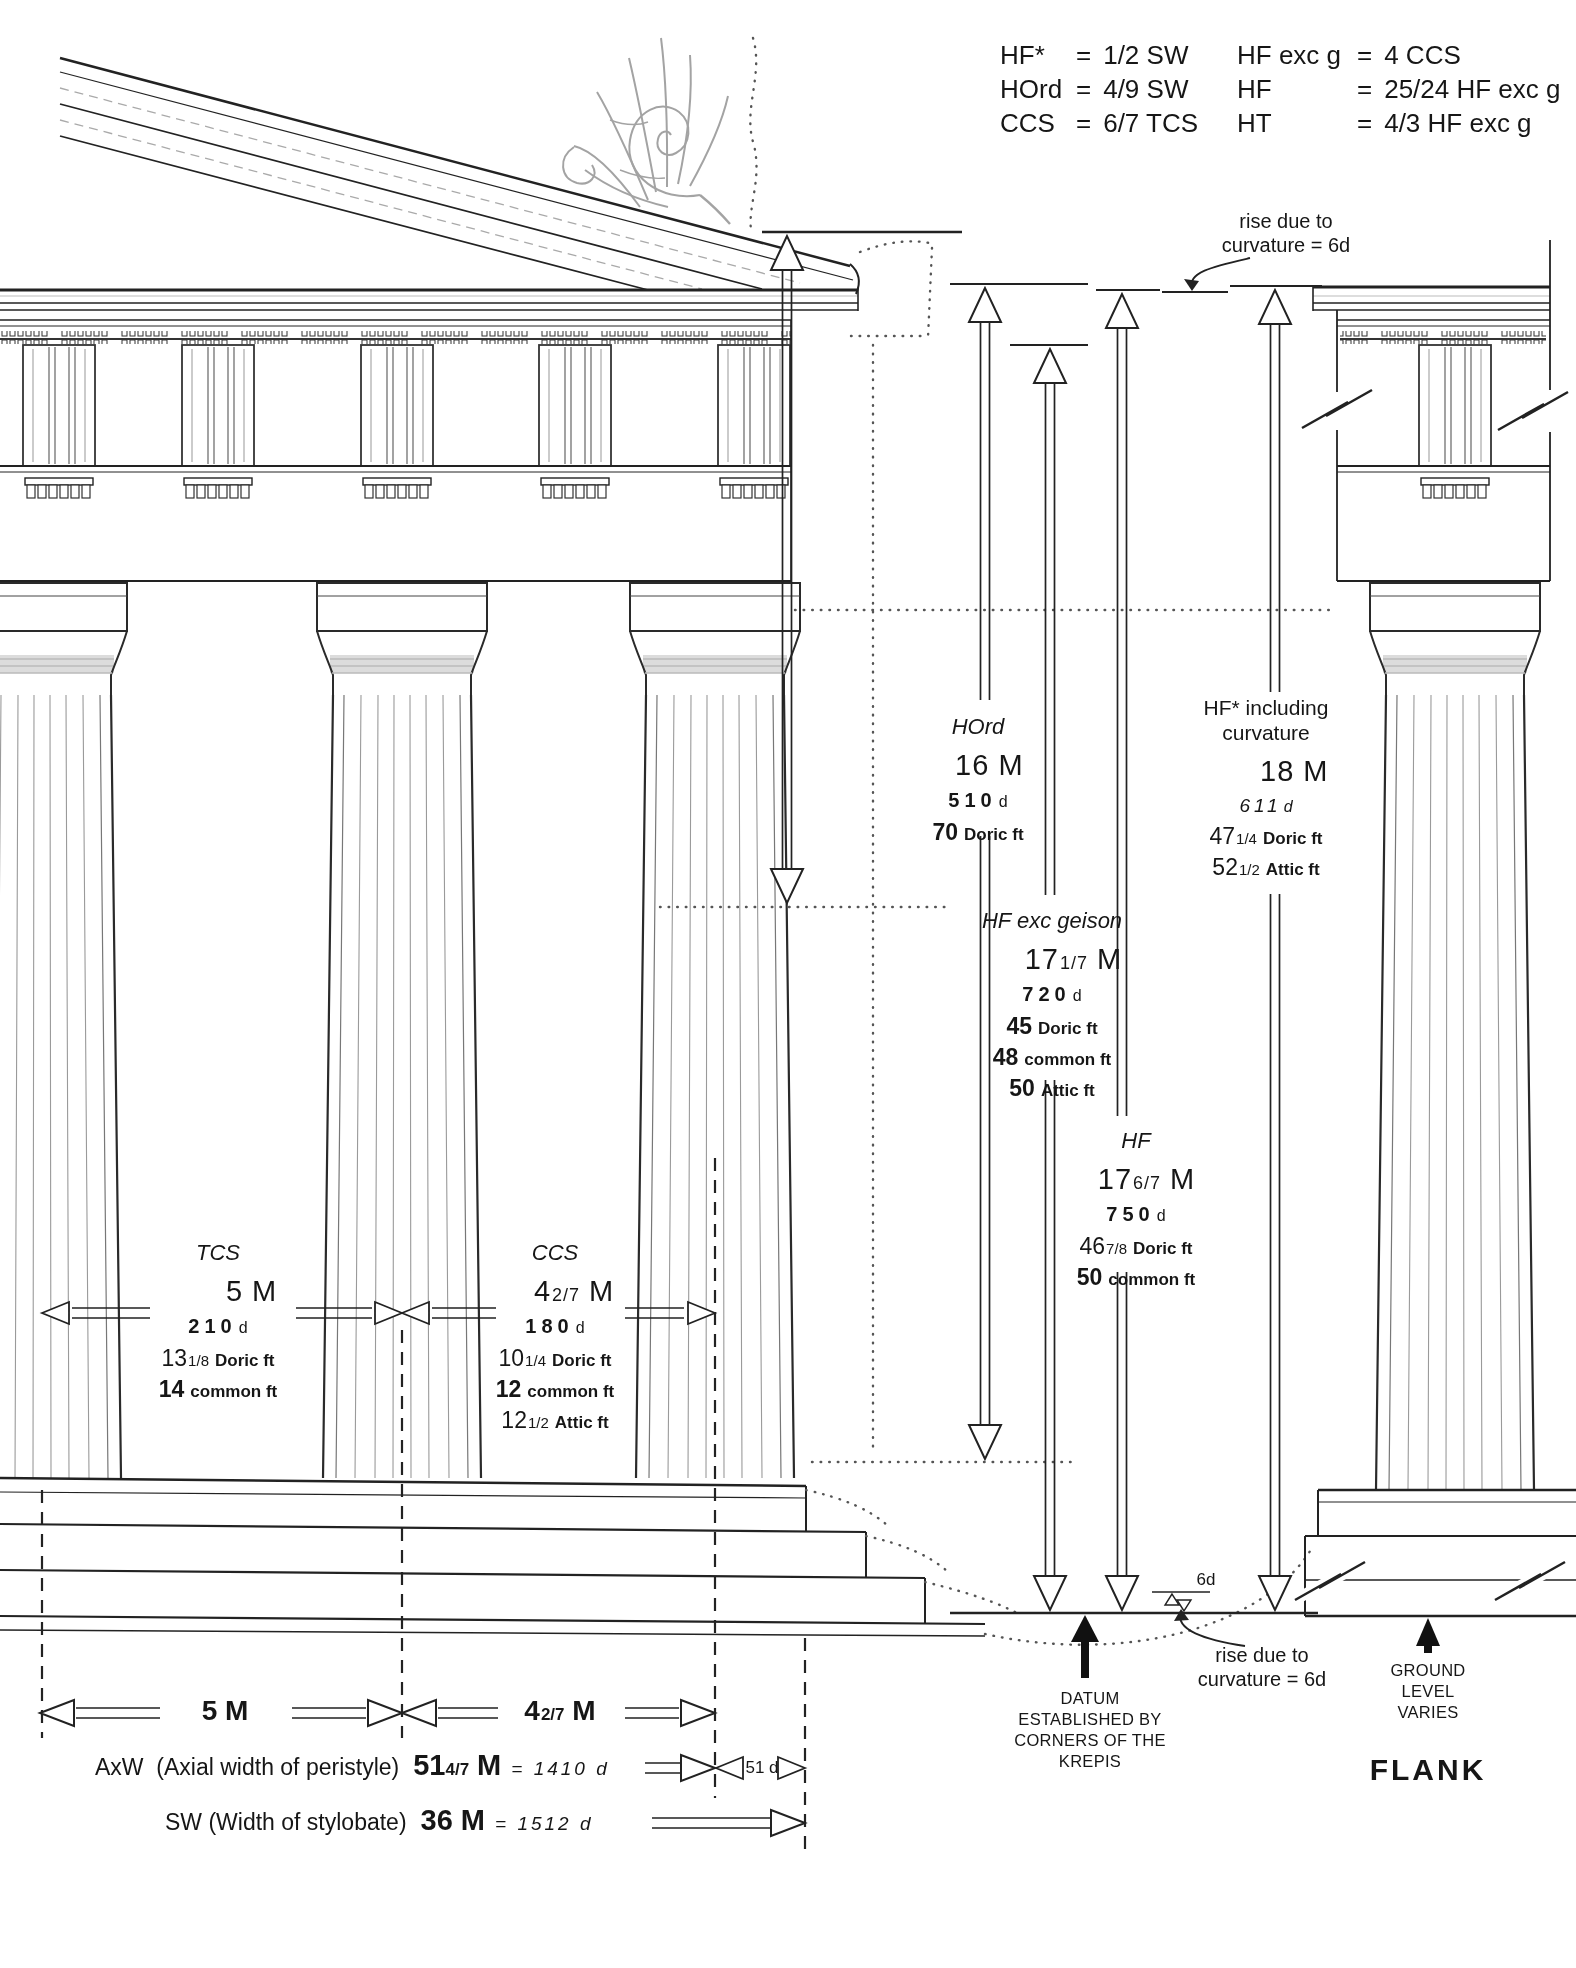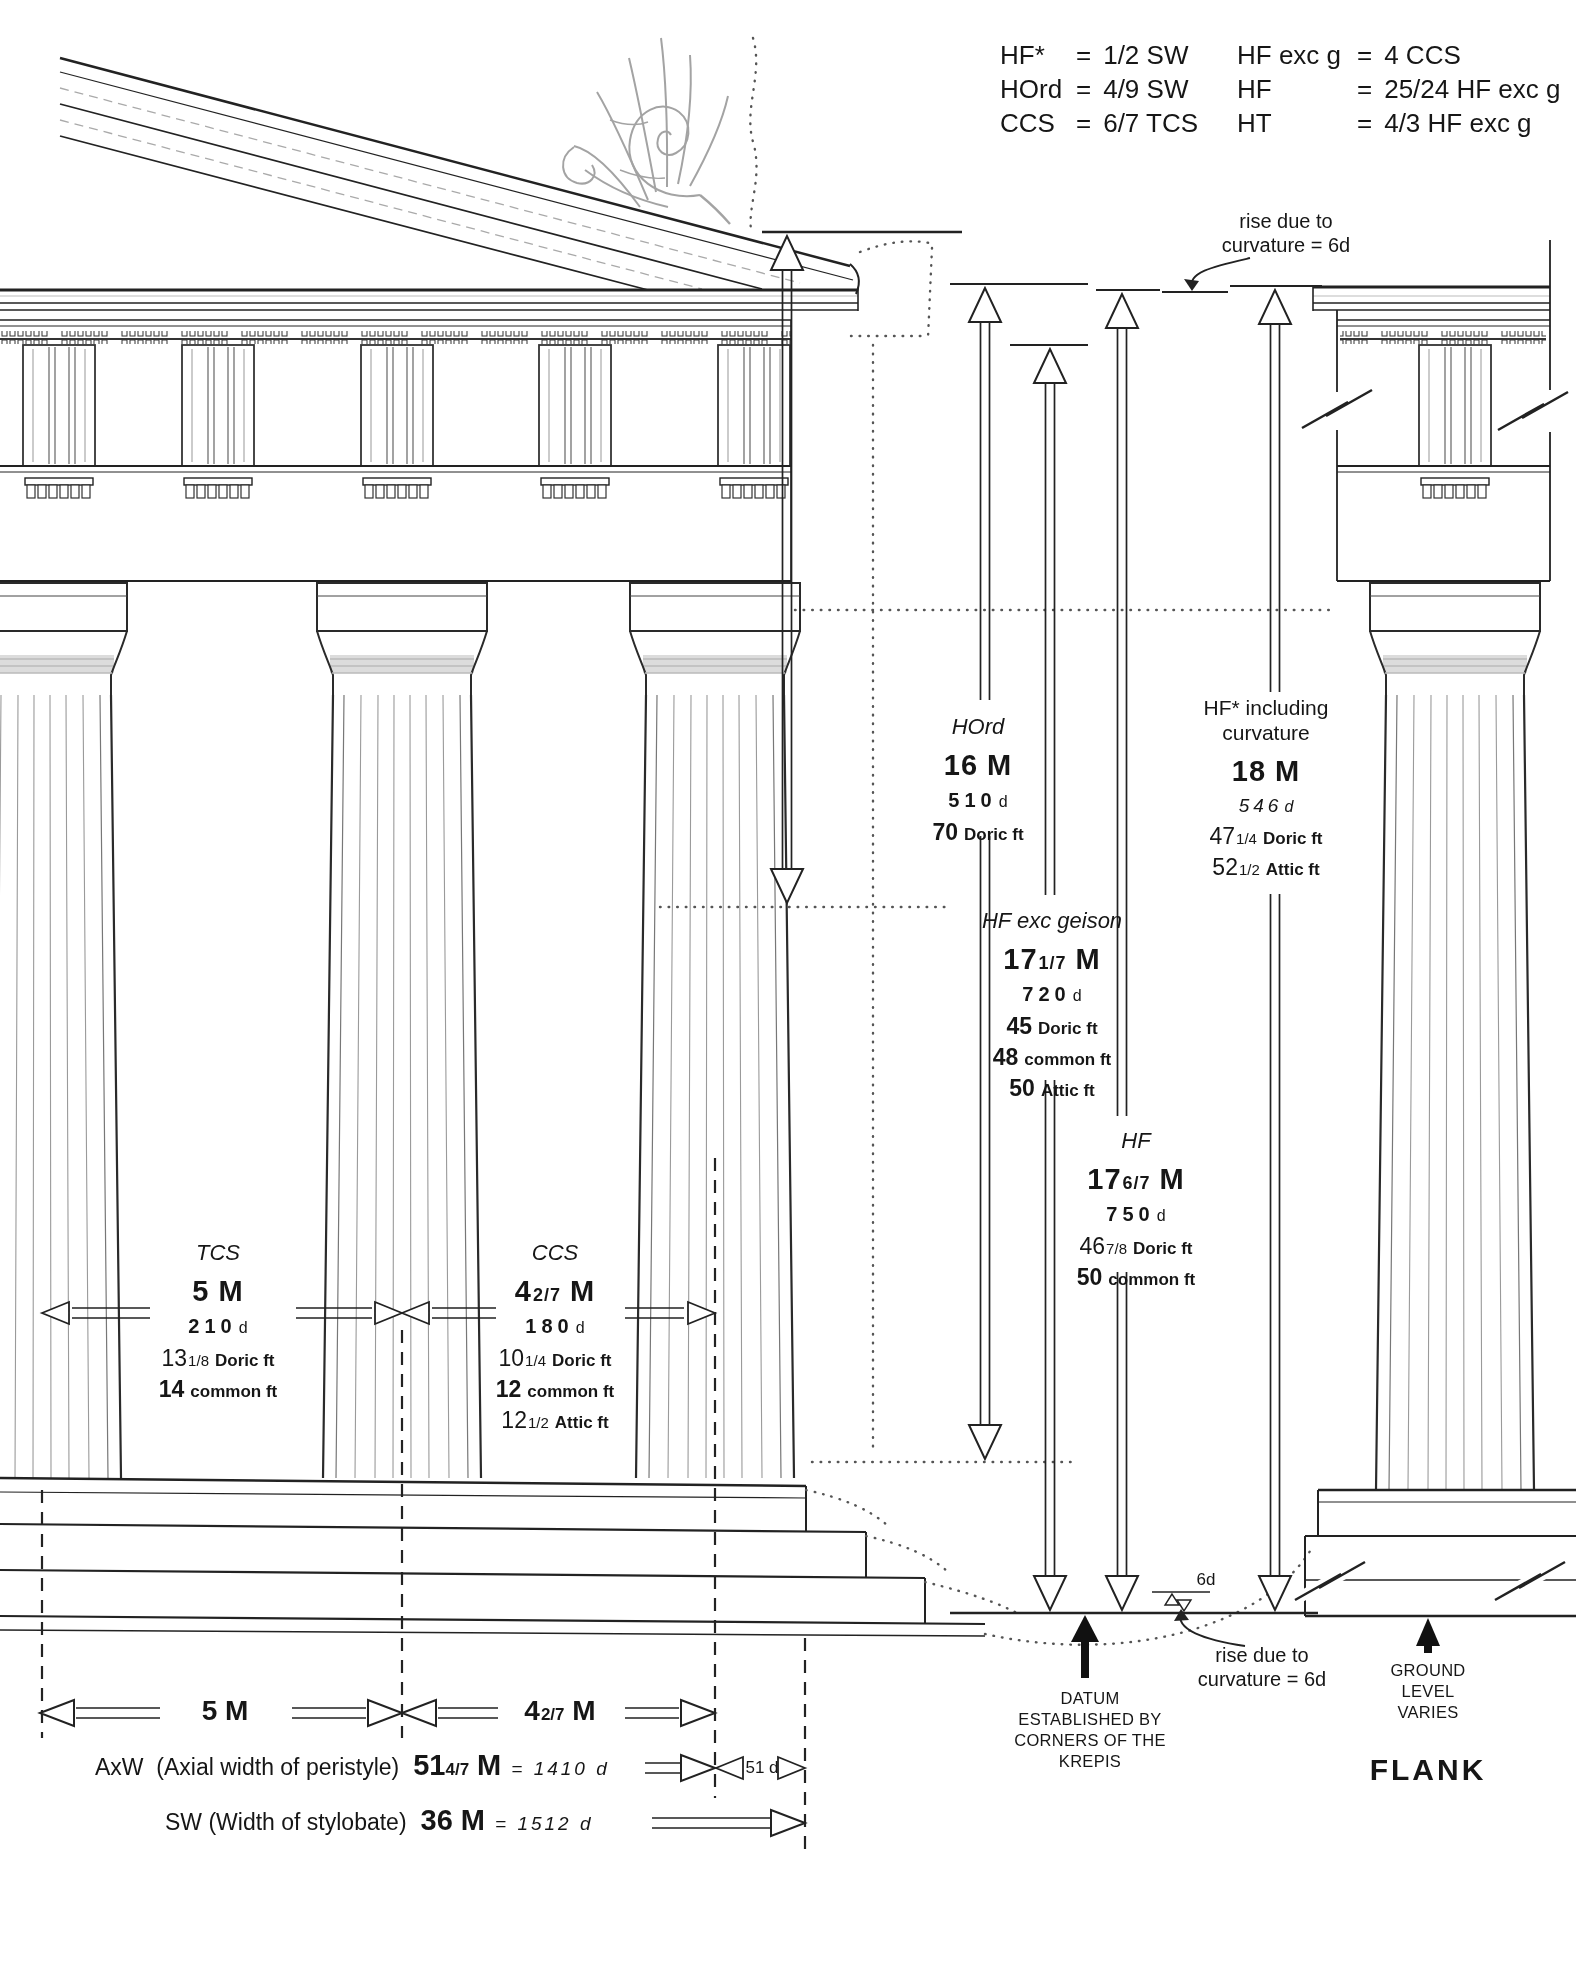--- a/index.html
+++ b/index.html
@@ -14,21 +14,21 @@
   
   .fcol{position:absolute;top:38px;}
   .frow{display:flex;font-size:26px;line-height:34px;}
   .f-lhs{min-width:72px;text-align:left;}
   .fcol.rightcol .f-lhs{min-width:116px;}
   .f-eq{margin:0 12px 0 4px;}
   
   .mblock{transform:translateX(-50%);}
   .mname{font-size:22px;font-style:italic;margin-bottom:8px;}
   .mname.roman{font-style:normal;font-size:21px;}
-  .mm{font-size:29px;font-weight:bold;letter-spacing:1px;margin-bottom:7px;}
+  .mm{font-size:29px;font-weight:normal;letter-spacing:1px;margin-bottom:7px;text-align:right;}
   .mm .munit{margin-left:9px;}
   .md{font-size:20px;font-weight:bold;letter-spacing:5px;margin-bottom:6px;}
   .md.i{font-weight:normal;font-style:italic;font-size:19px;letter-spacing:4px;}
   .dunit{font-size:16px;font-weight:normal;letter-spacing:0;margin-left:2px;}
   .mrow{font-size:19px;margin-top:4px;}
   .mrow .v{font-size:23px;}
   .mrow .u{font-size:17px;font-weight:bold;margin-left:6px;}
   .fr{font-size:15px;margin-left:1px;}
   .fr:empty,.mfrac:empty{display:none;margin:0;}
   .mm .fr{font-size:18px;}
@@ -395,21 +395,21 @@
   <div class="mname">HOrd</div>
   <div class="mm"><span>16</span><span class="munit">M</span></div>
   <div class="md"><span>510</span><span class="dunit">d</span></div>
   <div class="mrow"><span class="v b">70</span><span class="u">Doric ft</span></div>
 </div>
 
 <div class="lbl mblock" style="left:1266px;top:696px;">
   <div class="mname roman pre">HF* including
 curvature</div>
   <div class="mm"><span>18</span><span class="munit">M</span></div>
-  <div class="md i"><span>546</span><span class="dunit">d</span></div>
+  <div class="md i"><span>611</span><span class="dunit">d</span></div>
   <div class="mrow"><span class="v">47</span><span class="fr">1/4</span><span class="u">Doric ft</span></div>
   <div class="mrow"><span class="v">52</span><span class="fr">1/2</span><span class="u">Attic ft</span></div>
 </div>
 
 <div class="lbl mblock" style="left:1052px;top:908px;">
   <div class="mname">HF exc geison</div>
   <div class="mm"><span>17</span><span class="fr">1/7</span><span class="munit">M</span></div>
   <div class="md"><span>720</span><span class="dunit">d</span></div>
   <div class="mrow"><span class="v b">45</span><span class="u">Doric ft</span></div>
   <div class="mrow"><span class="v b">48</span><span class="u">common ft</span></div>

